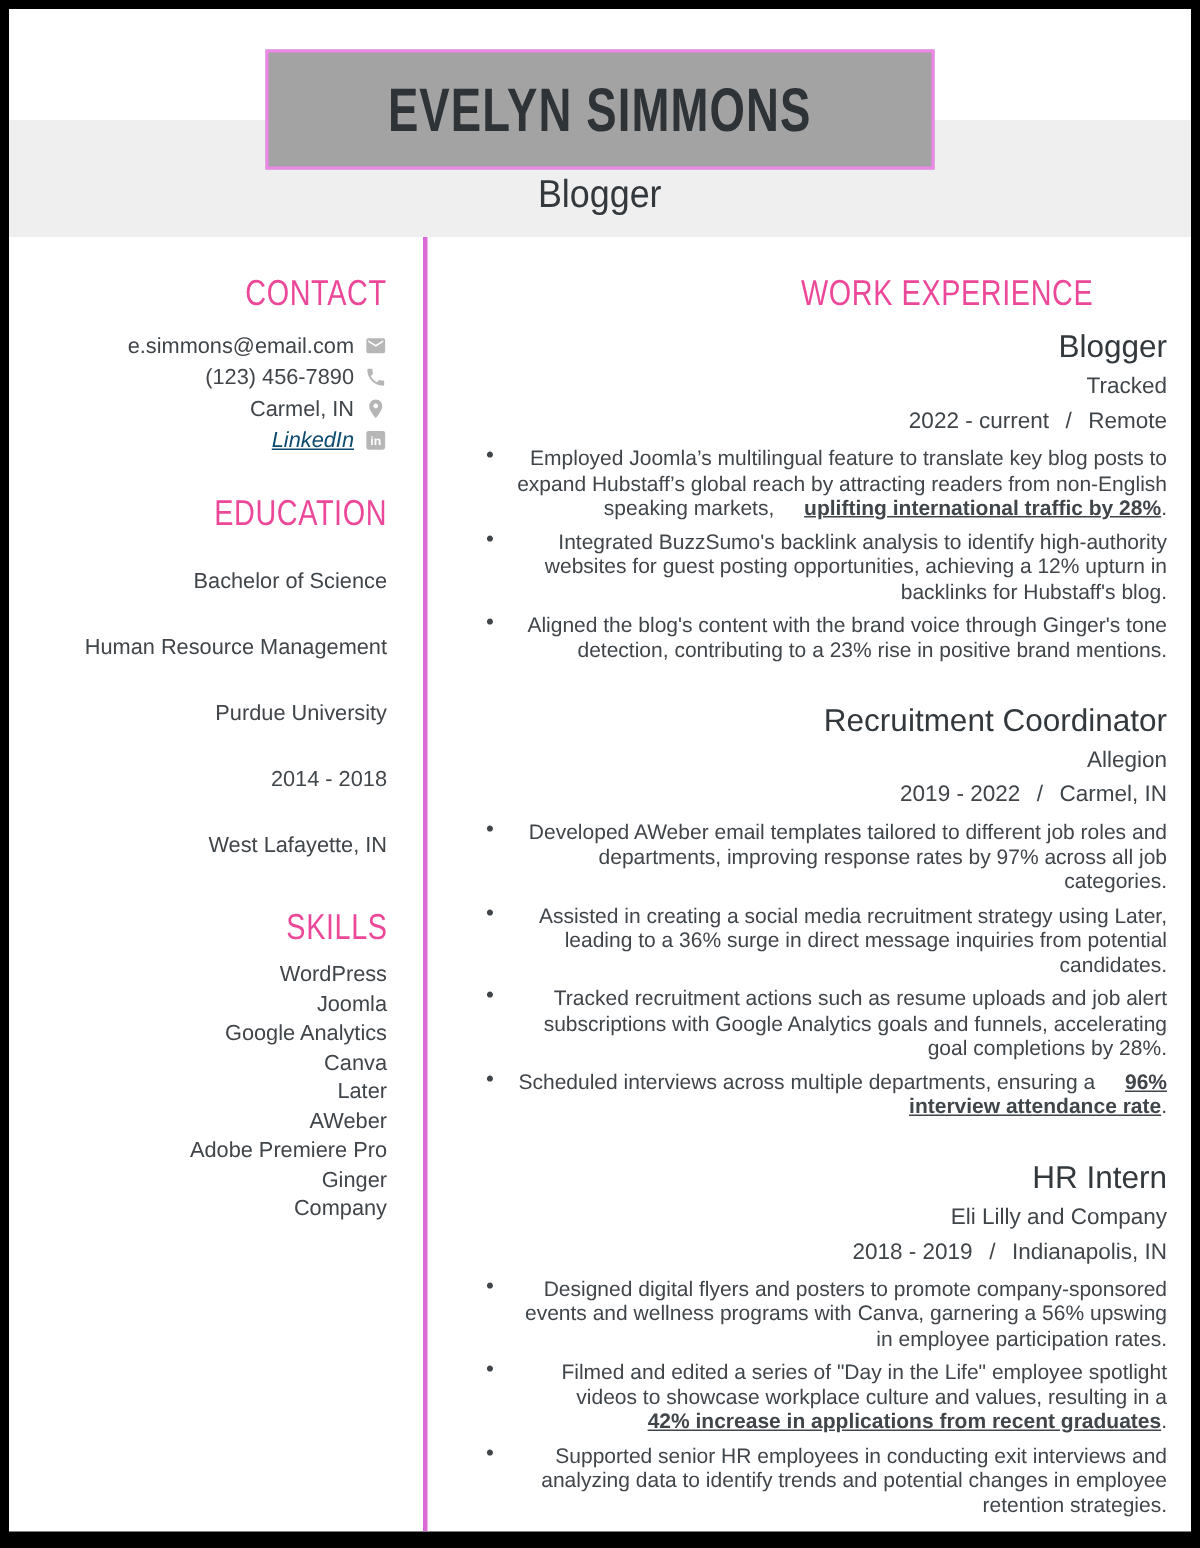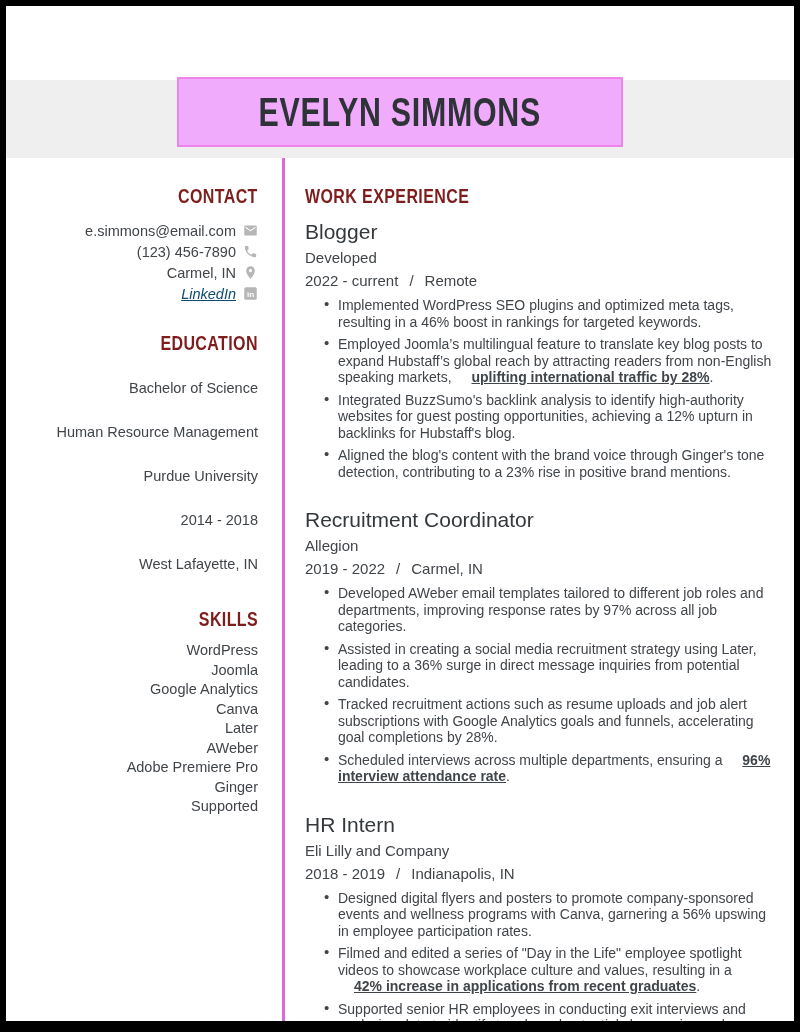--- a/index.html
+++ b/index.html
@@ -13,43 +13,43 @@
     font-family:"Liberation Sans", sans-serif;
     overflow:hidden;
   }
   
   .header-top { height:74px; background:#ffffff; }
   .gray-band  { height:78px; background:#efefef; text-align:center; }
   .subtitle   { display:inline-block; font-size:26px; color:#33383c;
                 margin-top:34px; transform:scaleX(0.92); }
   .name-box {
     position:absolute; top:27px; left:50%; transform:translateX(-50%);
-    width:446px; height:70px; box-sizing:border-box;
-    background:#f0abfc; border:2px solid #ee86ea; z-index:5;
-    display:flex; align-items:center; justify-content:center;margin-top:44px;
+    width:446px; height:80px; box-sizing:border-box;
+    background:#a3a3a3; border:2px solid #ee86ea; z-index:5;
+    display:flex; align-items:center; justify-content:center;
   }
   .name {
     font-size:41px; font-weight:600; letter-spacing:1px; color:#2e3338;
     transform:scaleX(0.74); white-space:nowrap;
   }
   
   .content { display:flex; height:863px; }
   .sidebar {
     width:276px; flex:none; box-sizing:border-box;
     padding:27px 24px 0 40px;
     text-align:right; color:#40454a;
   }
   .divider { width:3px; flex:none; background:#d96ad6; }
   .main {
     flex:1; box-sizing:border-box;
-    padding:27px 16px 0 20px; color:#40454a;
+    padding:27px 16px 0 20px; color:#40454a;text-align:right;
   }
   
   .side-heading, .main-heading {
-    font-size:20px; font-weight:700; color:#7f1d1d; line-height:22px;
+    font-size:24px; font-weight:400; color:#ec4899; line-height:22px;
   }
   .side-heading span { display:inline-block; transform:scaleX(0.8);
     transform-origin:100% 50%; letter-spacing:0.5px; white-space:nowrap; }
   .main-heading span { display:inline-block; transform:scaleX(0.8);
     transform-origin:0 50%; letter-spacing:0.5px; white-space:nowrap; }
   
   .contact-rows { margin-top:13px; }
   .contact-row { display:flex; align-items:center; justify-content:flex-end;
                  gap:7px; height:21px; font-size:14.5px; }
   .contact-row a { color:#0c4a6e;font-style:italic; }
@@ -151,39 +151,38 @@
         </div>
         <div class="skill-items" id="skill-items">
             <div class="skill-item">WordPress</div>
             <div class="skill-item">Joomla</div>
             <div class="skill-item">Google Analytics</div>
             <div class="skill-item">Canva</div>
             <div class="skill-item">Later</div>
             <div class="skill-item">AWeber</div>
             <div class="skill-item">Adobe Premiere Pro</div>
             <div class="skill-item">Ginger</div>
-            <div class="skill-item">Supported</div>
+            <div class="skill-item">Company</div>
           </div>
       </div>
 
     </div>
 
     <div class="divider"></div>
 
     <div class="main">
       <div class="main-heading">
         <span>WORK EXPERIENCE</span>
       </div>
       <div id="jobs">
           <section class="job">
             <h3 class="job-title">Blogger</h3>
-            <div class="company">Developed</div>
+            <div class="company">Tracked</div>
             <div class="dateline"><span>2022 - current</span><span class="slash">/</span><span>Remote</span></div>
             <ul class="bullets">
-              <li><span>Implemented WordPress SEO plugins and optimized meta tags, resulting in a 46% boost in rankings for targeted keywords.</span></li>
               <li><span>Employed Joomla’s multilingual feature to translate key blog posts to expand Hubstaff’s global reach by attracting readers from non-English speaking markets, </span><span class="em">uplifting international traffic by 28%</span><span>.</span></li>
               <li><span>Integrated BuzzSumo's backlink analysis to identify high-authority websites for guest posting opportunities, achieving a 12% upturn in backlinks for Hubstaff's blog.</span></li>
               <li><span>Aligned the blog's content with the brand voice through Ginger's tone detection, contributing to a 23% rise in positive brand mentions.</span></li>
             </ul>
           </section>
           <section class="job">
             <h3 class="job-title">Recruitment Coordinator</h3>
             <div class="company">Allegion</div>
             <div class="dateline"><span>2019 - 2022</span><span class="slash">/</span><span>Carmel, IN</span></div>
             <ul class="bullets">

